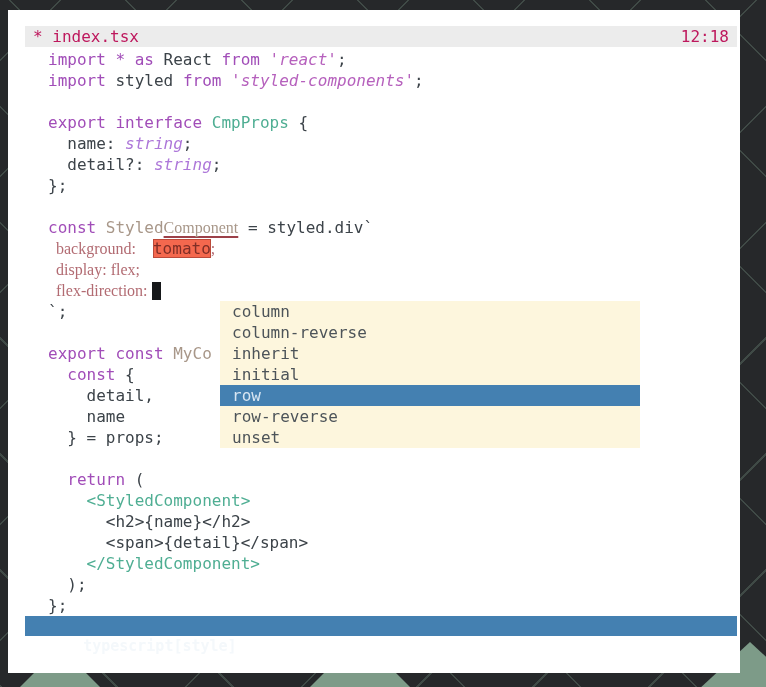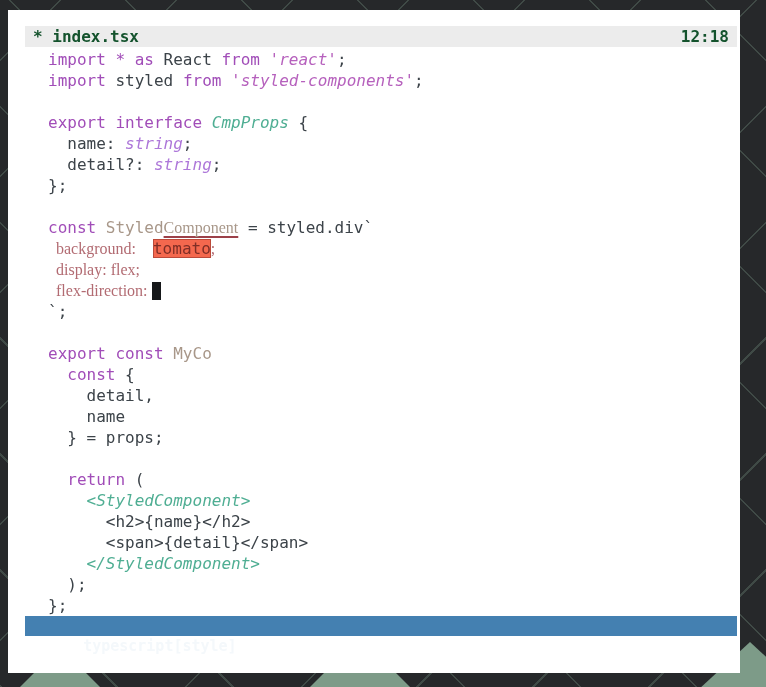--- a/index.html
+++ b/index.html
@@ -23,35 +23,35 @@
   .tri-a{left:-60px;bottom:-80px;width:240px;height:120px;}
   .tri-b{left:240px;bottom:-70px;width:240px;height:120px;}
   .tri-c{left:620px;bottom:-75px;width:260px;height:120px;}
   
   .window{
     position:absolute;left:8px;top:10px;width:732px;height:663px;
     background:#ffffff;
   }
   .titlebar{
     position:absolute;left:17px;top:16px;width:712px;height:21px;
-    background:#ececec;color:#14532d;
-    font-size:16px;font-weight:bold;line-height:21px;
+    background:#ececec;color:#be185d;
+    font-size:16px;font-weight:normal;line-height:21px;
     display:flex;justify-content:space-between;
     padding:0 8px;box-sizing:border-box;white-space:pre;
   }
   .code{
     position:absolute;left:40px;top:39px;
     font-size:16px;line-height:21px;color:var(--text-dark,#3c4349);
     white-space:pre;
   }
   .line{height:21px;}
   .tok-kw{color:var(--keyword-purple,#a14db8);}
   .tok-str{color:var(--string-mauve,#b661bd);font-style:italic;}
   .tok-type{color:var(--type-lavender,#ad77d9);font-style:italic;}
-  .tok-cls{color:var(--class-teal,#4fae93);font-style:italic;}
+  .tok-cls{color:var(--class-teal,#4fae93);}
   .tok-var{color:var(--variable-tan,#a89789);}
   .tok-varu{
     color:var(--variable-tan,#a89789);
     text-decoration:underline;
     text-decoration-color:#9c4149;
     text-decoration-thickness:2px;
     text-underline-offset:3px;
     font-family:Liberation Serif, serif;
   }
   .tok-css{color:var(--css-rose,#b26b72);font-family:Liberation Serif, serif;}
@@ -93,18 +93,27 @@
 
 <div class="window">
 
   <div class="titlebar">
     <span>* index.tsx</span>
     <span>12:18</span>
   </div>
 
   <div class="code"><div class="line"><span class="tok-kw">import * as </span><span class="tok-txt">React </span><span class="tok-kw">from </span><span class="tok-str">'react'</span><span class="tok-txt">;</span></div><div class="line"><span class="tok-kw">import </span><span class="tok-txt">styled </span><span class="tok-kw">from </span><span class="tok-str">'styled-components'</span><span class="tok-txt">;</span></div><div class="line"></div><div class="line"><span class="tok-kw">export interface </span><span class="tok-cls">CmpProps</span><span class="tok-txt"> {</span></div><div class="line"><span class="tok-txt">  name: </span><span class="tok-type">string</span><span class="tok-txt">;</span></div><div class="line"><span class="tok-txt">  detail?: </span><span class="tok-type">string</span><span class="tok-txt">;</span></div><div class="line"><span class="tok-txt">};</span></div><div class="line"></div><div class="line"><span class="tok-kw">const </span><span class="tok-var">Styled</span><span class="tok-varu">Component</span><span class="tok-txt"> = styled.div`</span></div><div class="line"><span class="tok-css">  background: </span><span class="tok-tomato">tomato</span><span class="tok-css">;</span></div><div class="line"><span class="tok-css">  display: flex;</span></div><div class="line"><span class="tok-css">  flex-direction: </span><span class="cursor"></span></div><div class="line"><span class="tok-txt">`;</span></div><div class="line"></div><div class="line"><span class="tok-kw">export const </span><span class="tok-var">MyCo</span></div><div class="line"><span class="tok-kw">  const</span><span class="tok-txt"> {</span></div><div class="line"><span class="tok-txt">    detail,</span></div><div class="line"><span class="tok-txt">    name</span></div><div class="line"><span class="tok-txt">  } = props;</span></div><div class="line"></div><div class="line"><span class="tok-kw">  return</span><span class="tok-txt"> (</span></div><div class="line"><span class="tok-txt">    </span><span class="tok-cls">&lt;StyledComponent&gt;</span></div><div class="line"><span class="tok-txt">      &lt;h2&gt;{name}&lt;/h2&gt;</span></div><div class="line"><span class="tok-txt">      &lt;span&gt;{detail}&lt;/span&gt;</span></div><div class="line"><span class="tok-txt">    </span><span class="tok-cls">&lt;/StyledComponent&gt;</span></div><div class="line"><span class="tok-txt">  );</span></div><div class="line"><span class="tok-txt">};</span></div></div>
 
+  <div class="popup">
+      <div class="ac-item">column</div>
+      <div class="ac-item">column-reverse</div>
+      <div class="ac-item">inherit</div>
+      <div class="ac-item">initial</div>
+      <div class="ac-item selected">row</div>
+      <div class="ac-item">row-reverse</div>
+      <div class="ac-item">unset</div>
+    </div>
 
   <div class="statusbar">
     <span>typescript[style]</span>
   </div>
 
 </div>
 
 </body></html>

